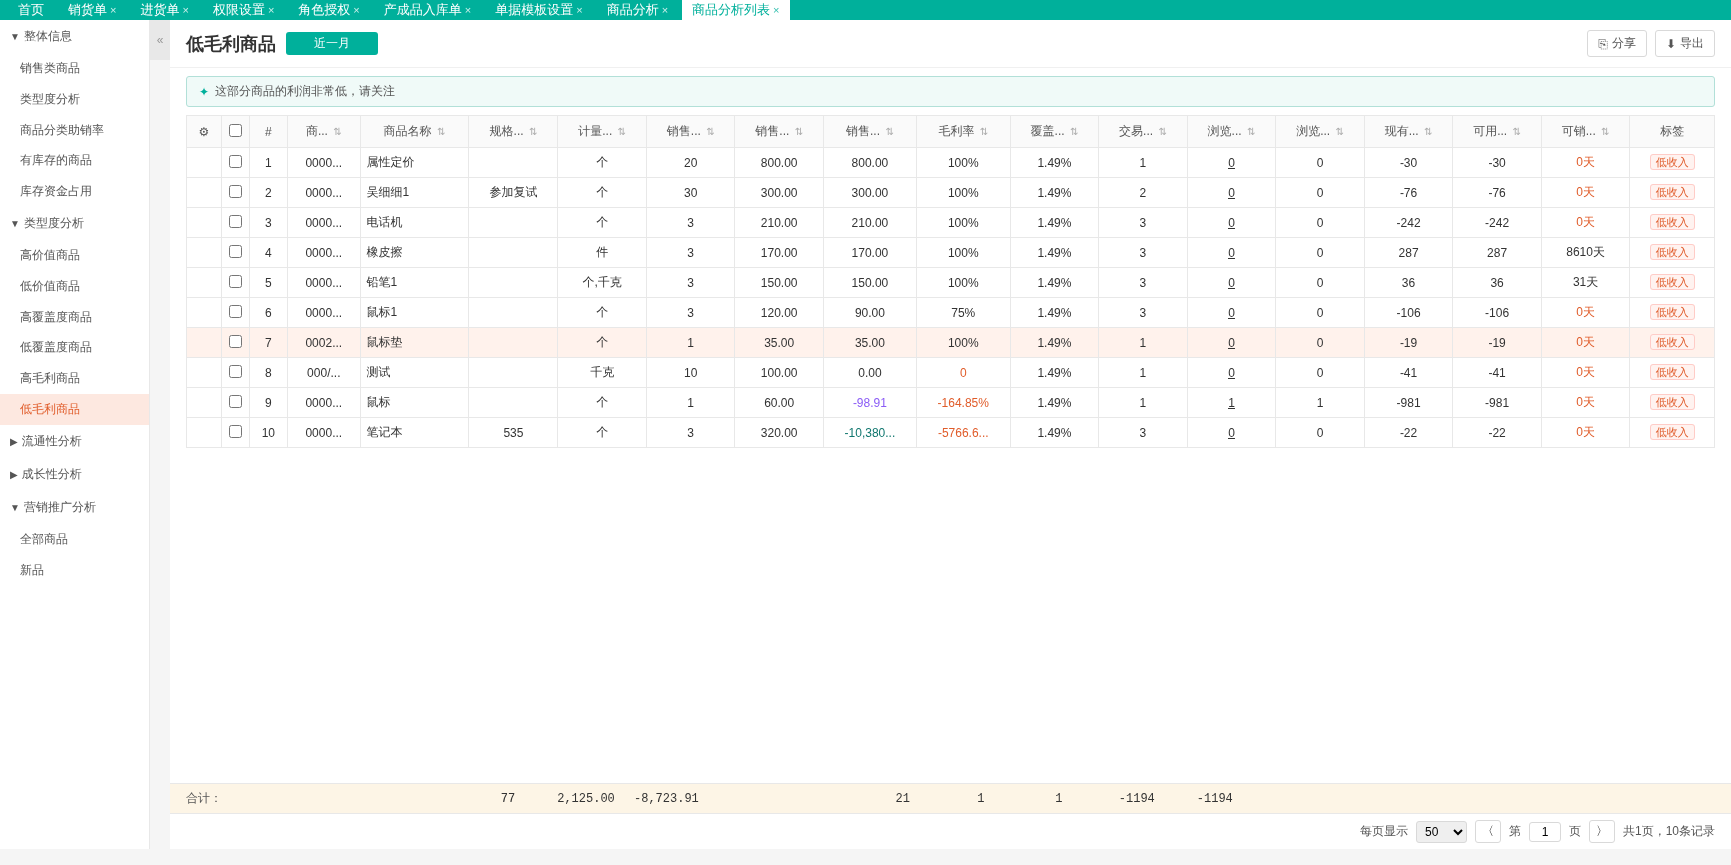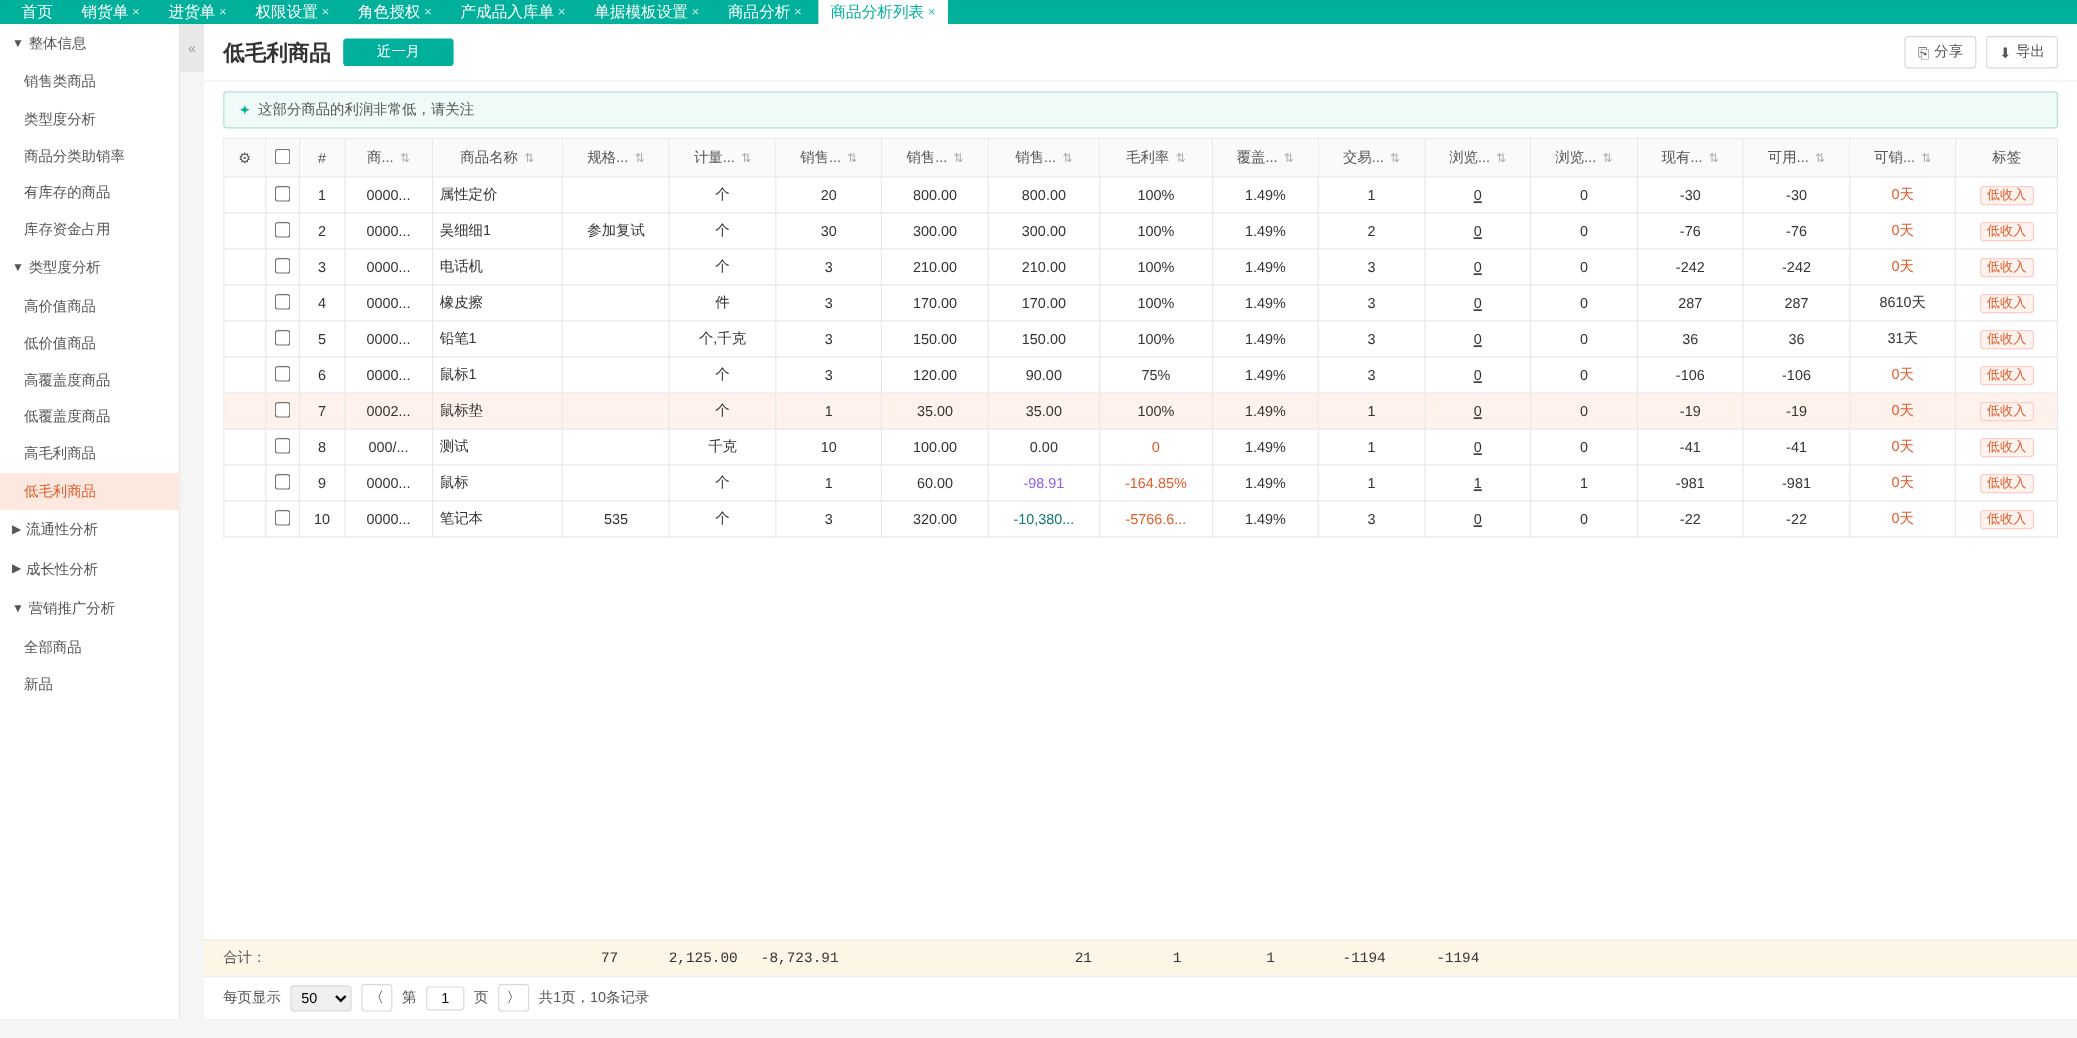--- a/index.html
+++ b/index.html
@@ -201,20 +201,21 @@
       font-size: 12px;
       gap: 18px;
     }
     .footer-label { color: #555; font-weight: 500; }
     .footer-cell { text-align: center; min-width: 60px; font-family: Liberation Mono, monospace; }
 
     
     .pagination-bar {
       display: flex;
       align-items: center;
+      justify-content: flex-end;
       padding: 6px 16px;
       gap: 8px;
       border-top: 1px solid #e8e8e8;
       font-size: 12px;
       color: #555;
     }
     .pagination-bar select {
       border: 1px solid #d9d9d9;
       border-radius: 3px;
       padding: 2px 4px;

